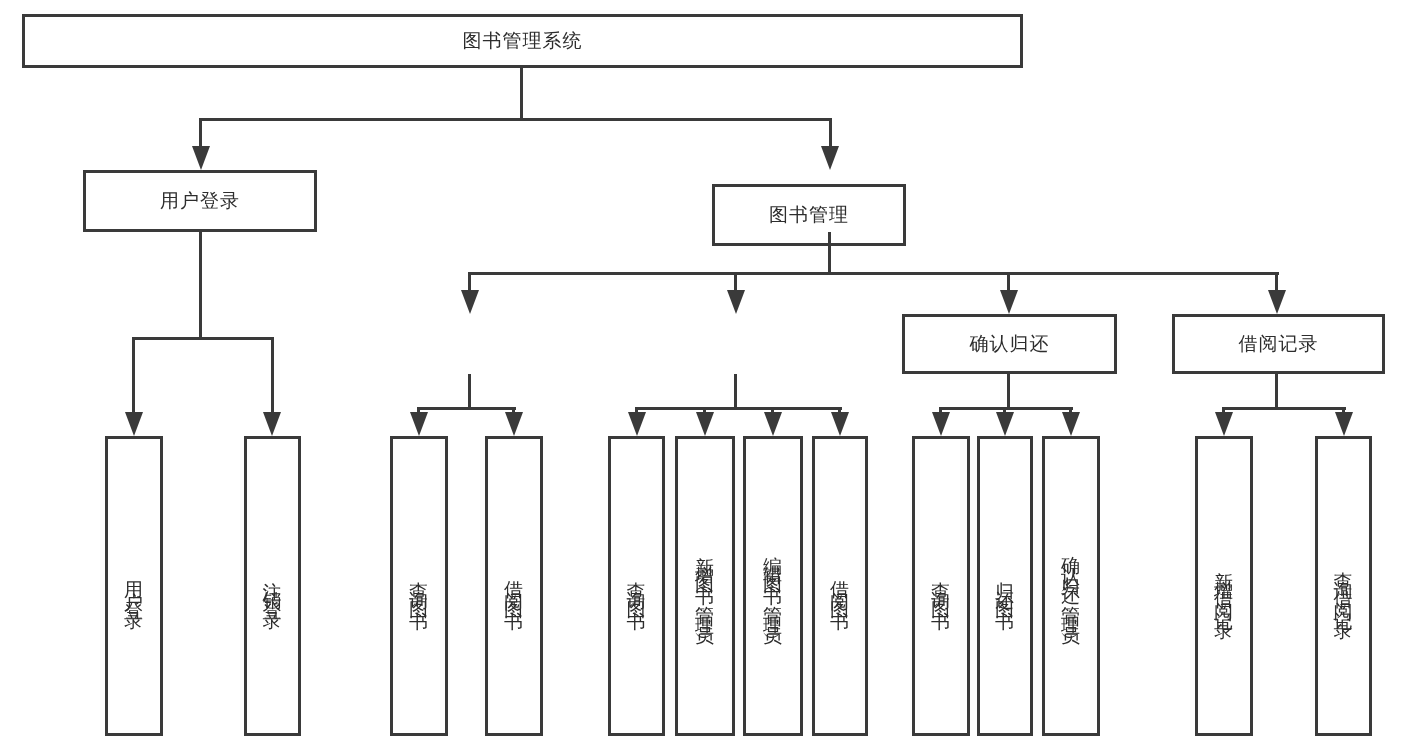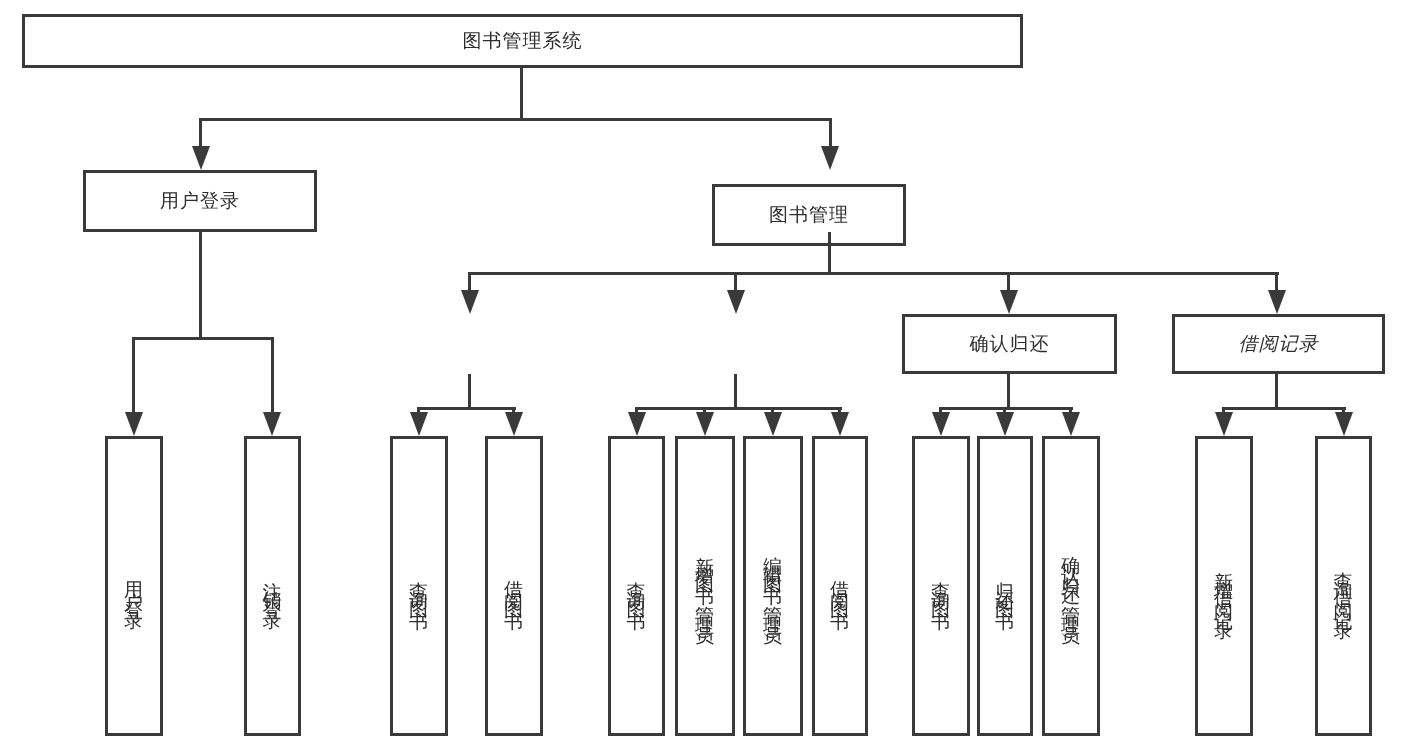--- a/index.html
+++ b/index.html
@@ -43,21 +43,21 @@
   <div class="box" style="left:83px; top:170px; width:234px; height:62px;">
     <span class="lbl">用户登录</span>
   </div>
   <div class="box" style="left:712px; top:184px; width:194px; height:62px;">
     <span class="lbl">图书管理</span>
   </div>
 
   <div class="box" style="left:902px; top:314px; width:215px; height:60px;">
     <span class="lbl">确认归还</span>
   </div>
-  <div class="box" style="left:1172px; top:314px; width:213px; height:60px;font-style:italic;">
+  <div class="box" style="left:1172px; top:314px; width:213px; height:60px;">
     <span class="lbl">借阅记录</span>
   </div>
 
   <div class="box vbox" style="left:105px; top:436px; width:58px; height:300px;">
     <span class="lbl">用户登录</span>
   </div>
   <div class="box vbox" style="left:244px; top:436px; width:57px; height:300px;">
     <span class="lbl">注销登录</span>
   </div>
   <div class="box vbox" style="left:390px; top:436px; width:58px; height:300px;">

